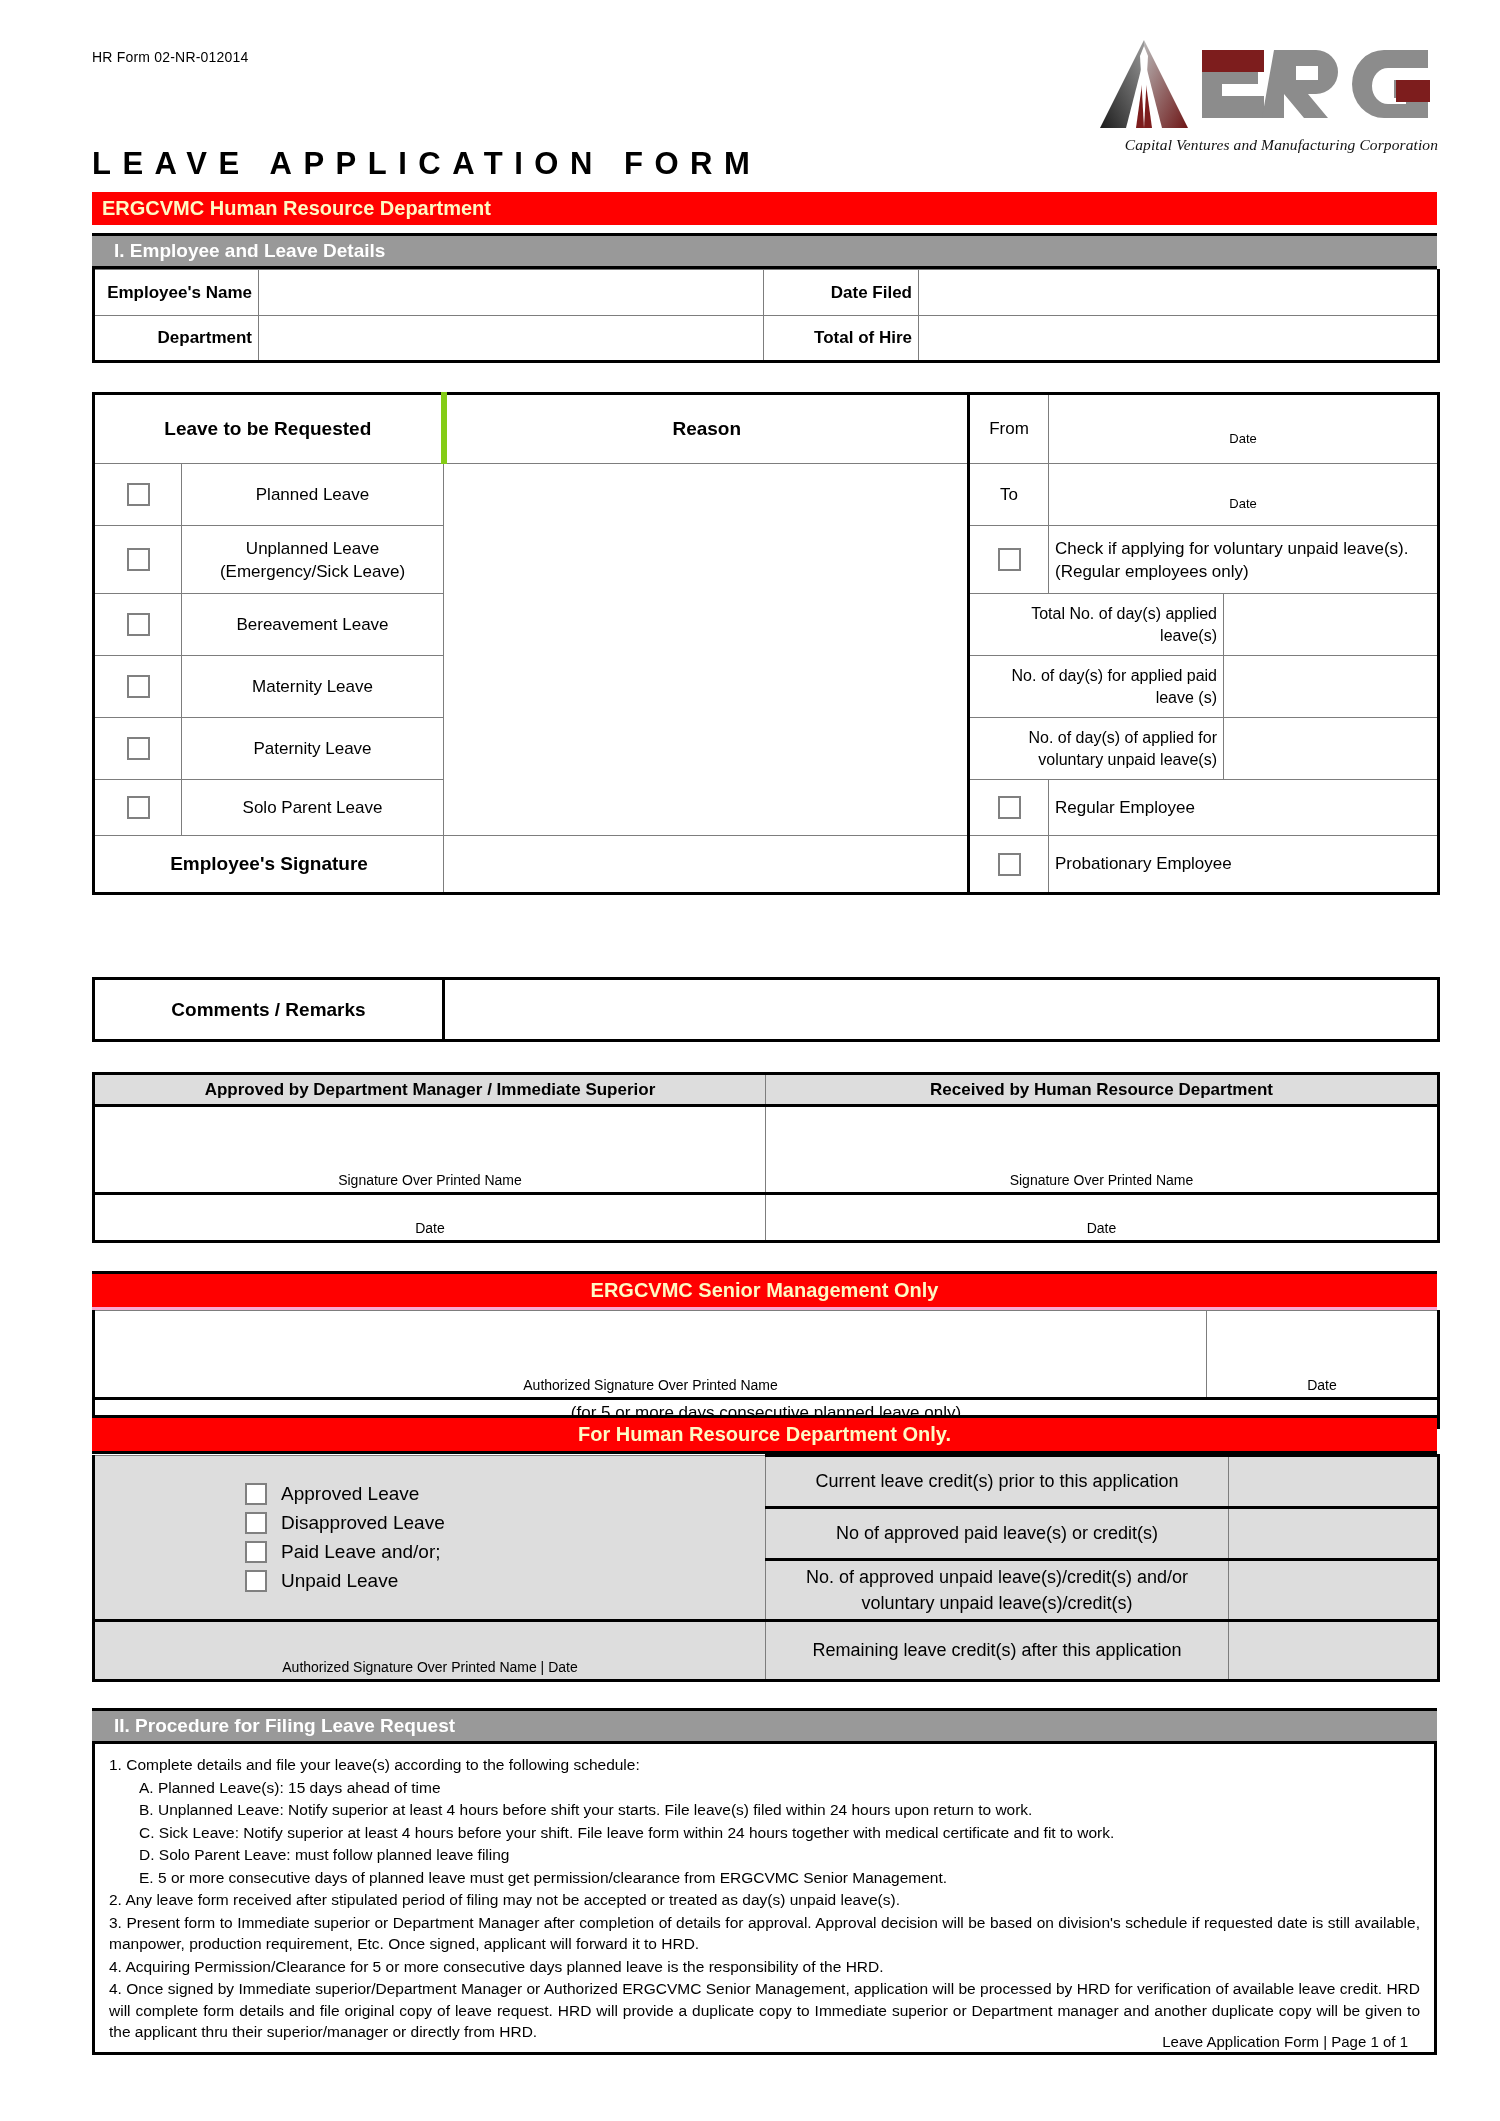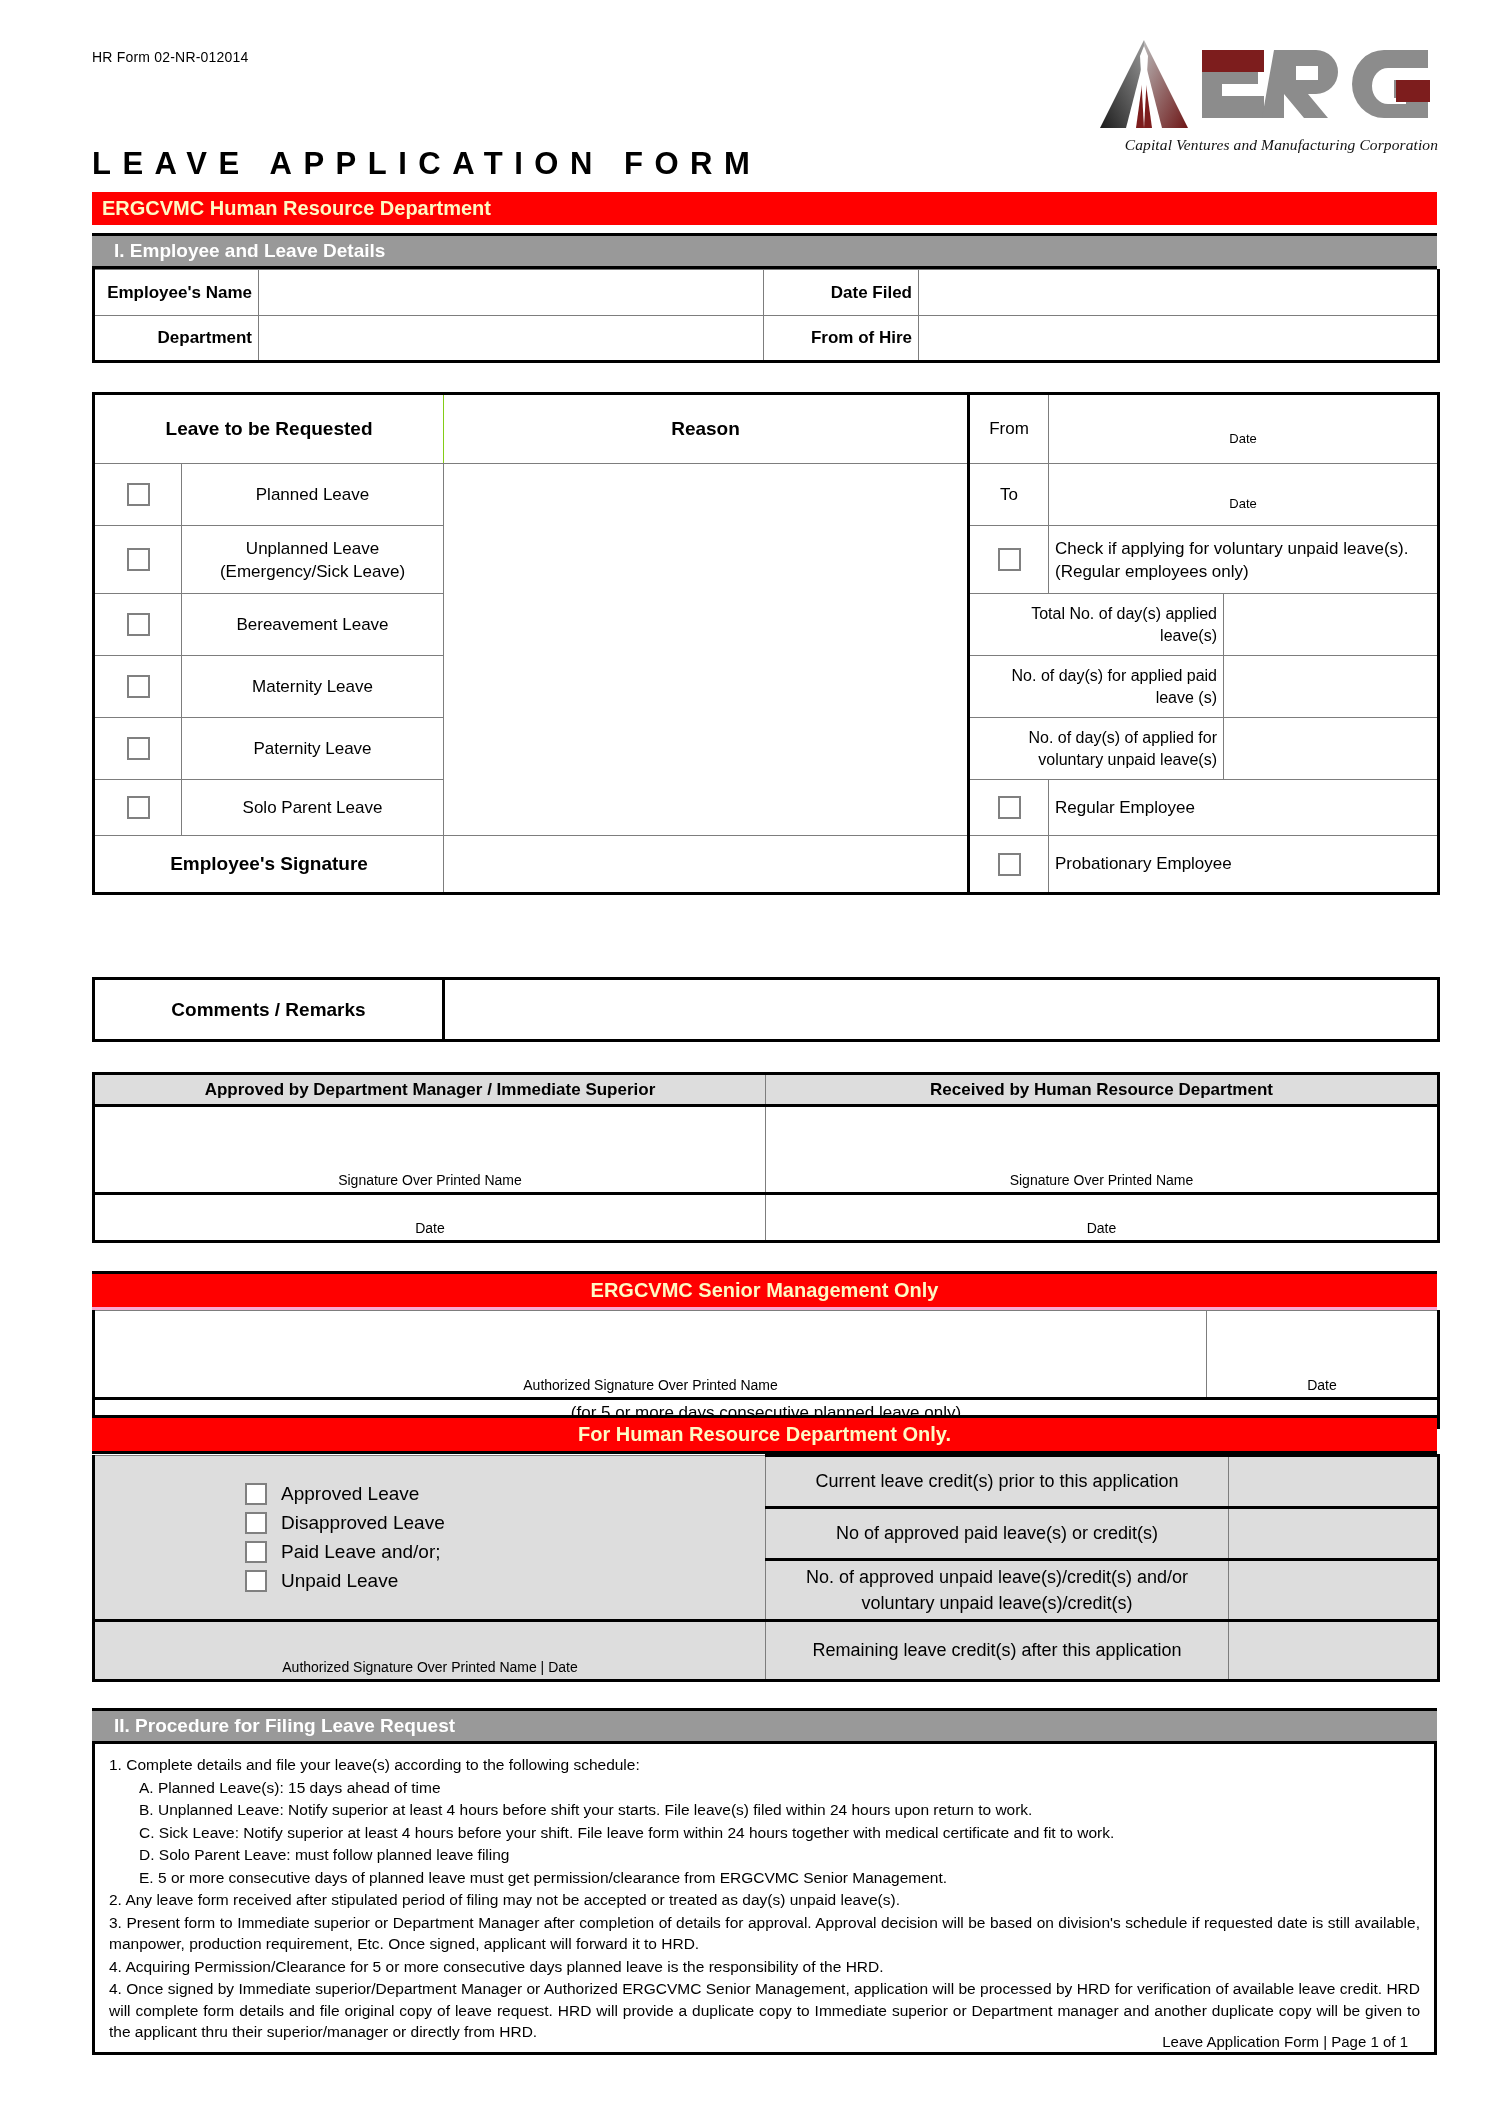--- a/index.html
+++ b/index.html
@@ -208,41 +208,41 @@
       <tbody>
           <tr>
         <td class="lbl-r bl-thk">Employee's Name</td>
         <td></td>
         <td class="lbl-r">Date Filed</td>
         <td class="br-thk"></td>
       </tr>
       <tr>
         <td class="lbl-r bl-thk bb-thk">Department</td>
         <td class="bb-thk"></td>
-        <td class="lbl-r bb-thk">From of Hire</td>
+        <td class="lbl-r bb-thk">Total of Hire</td>
         <td class="br-thk bb-thk"></td>
       </tr>
     </tbody>
       </table>
   </div>
 
   <div class="sec-leave">
     <table class="frm">
       <colgroup>
         <col style="width:88px">
           <col style="width:262px">
         <col style="width:525px">
         <col style="width:80px">
           <col style="width:175px">
           <col style="width:215px">
       </colgroup>
 
       <tbody>
           <tr>
-        <td class="ctr bold bl-thk bt-thk" colspan="2" style="height:70px;font-size:19px;border-right:1px solid #84cc16">Leave to be Requested</td>
+        <td class="ctr bold bl-thk bt-thk" colspan="2" style="height:70px;font-size:19px;border-right:6px solid #84cc16">Leave to be Requested</td>
         <td class="ctr bold bt-thk" style="font-size:19px">Reason</td>
         <td class="ctr bl-thk bt-thk">From</td>
         <td class="br-thk bt-thk" colspan="2" style="position:relative">
           <span></span>
           <span class="datecap">Date</span>
         </td>
       </tr>
 
       <tr>
         <td class="ctr bl-thk" style="height:62px"><span class="cb"></span></td>

